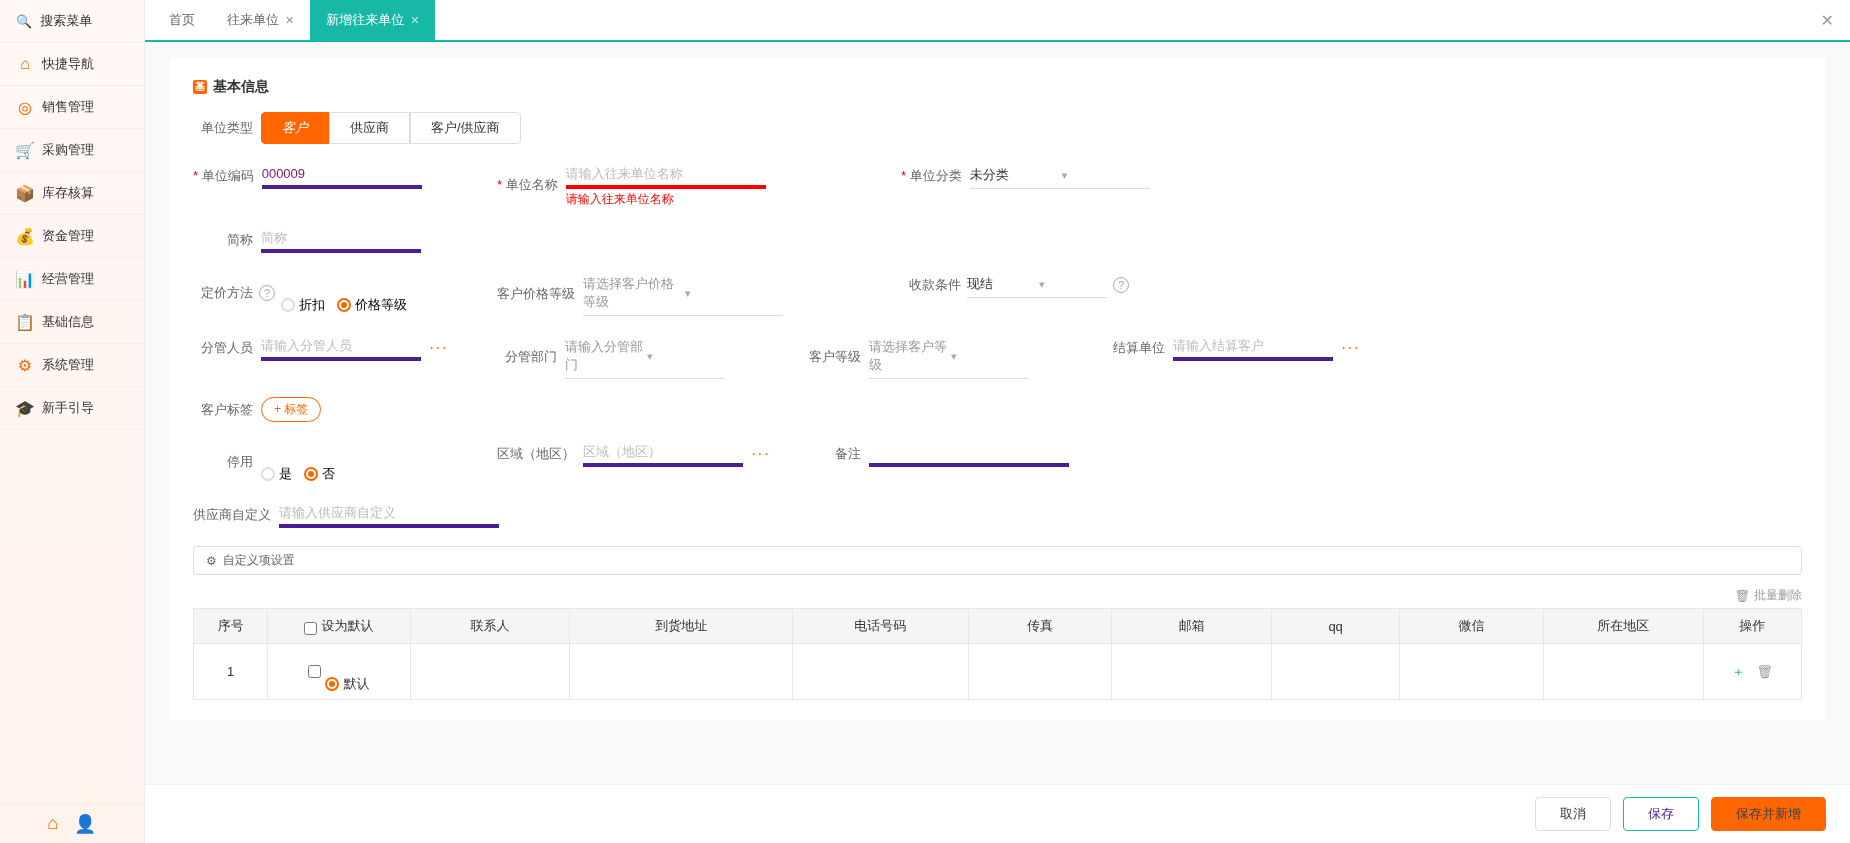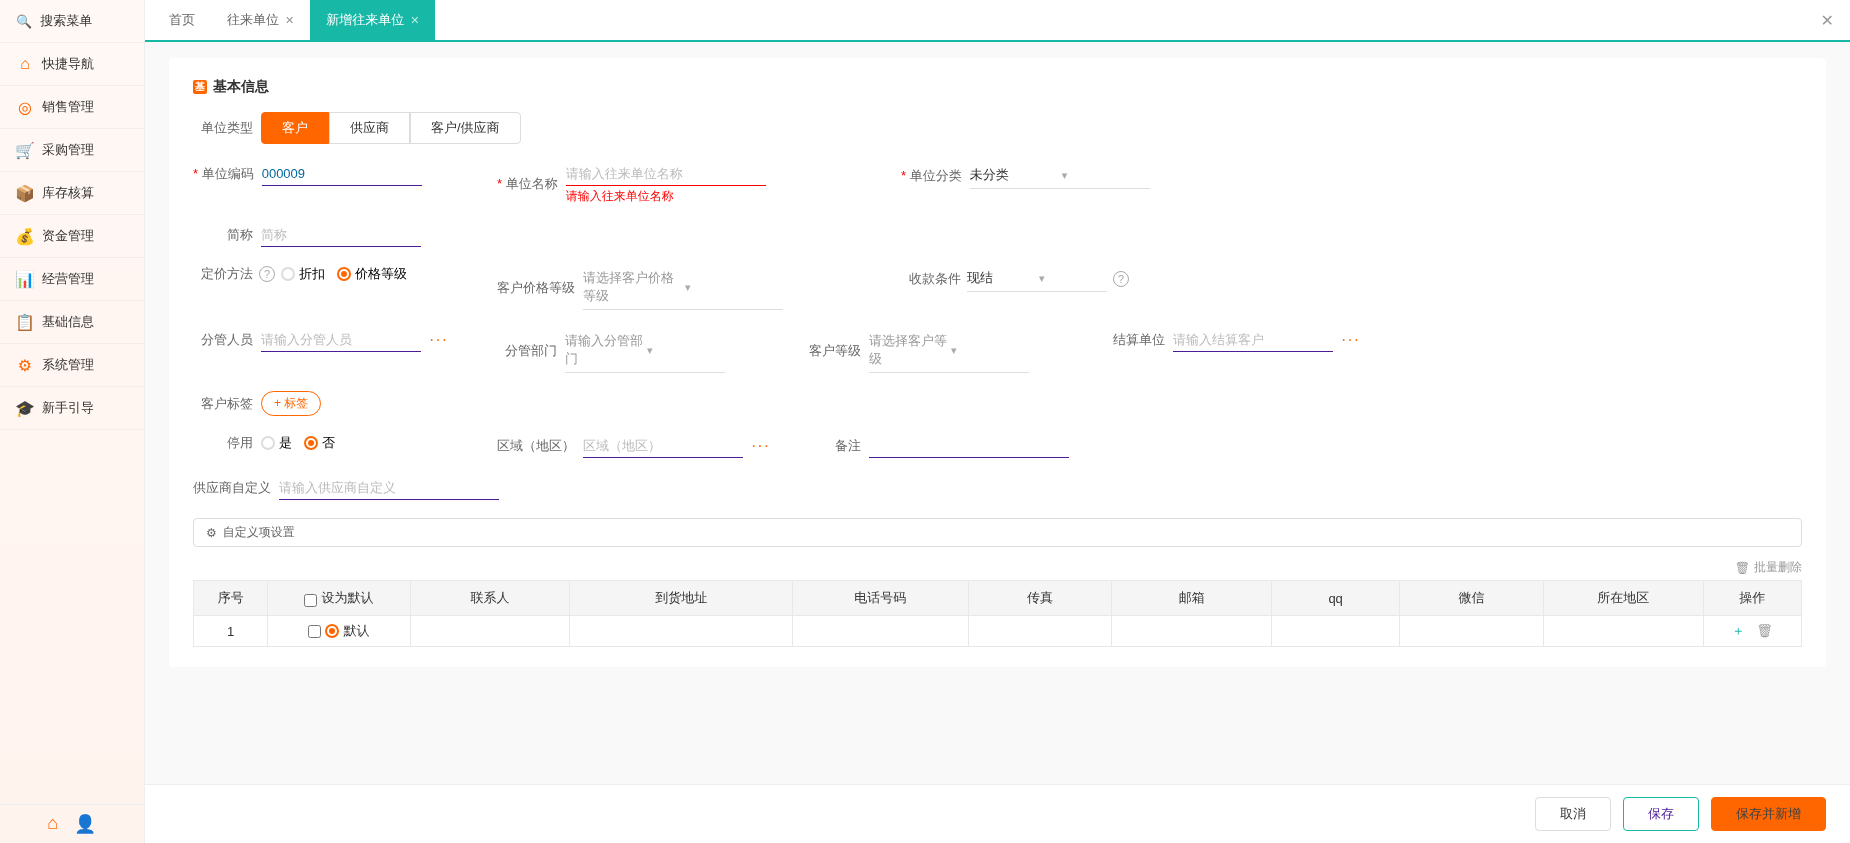--- a/index.html
+++ b/index.html
@@ -132,21 +132,21 @@
       gap: 0;
     }
     .unit-type-btn {
       padding: 6px 20px;
       border: 1px solid #ddd;
       cursor: pointer;
       font-size: 13px;
       background: #fff;
       color: #333;
     }
-    .unit-type-btn:first-child { border-radius: 4px 0 0 4px; }
+    .unit-type-btn:first-child { border-radius: 4px 0 0 4px; font-style: italic; }
     .unit-type-btn:last-child { border-radius: 0 4px 4px 0; }
     .unit-type-btn.active {
       background: #f60;
       color: #fff;
       border-color: #f60;
     }
 
     
     .form-row {
       display: flex;
@@ -168,25 +168,25 @@
       font-size: 13px;
       min-width: 60px;
       text-align: right;
     }
     .form-label.required::before {
       content: "* ";
       color: red;
     }
     .form-input {
       border: none;
-      border-bottom: 1px solid #4c1d95;
+      border-bottom: 4px solid #4c1d95;
       outline: none;
       padding: 4px 0;
       font-size: 13px;
-      color: #0369a1;
+      color: #701a75;
       width: 160px;
       background: transparent;
     }
     .form-input.error { border-bottom-color: red; }
     .form-input::placeholder { color: #bbb; }
     .error-msg {
       color: red;
       font-size: 12px;
       display: block;
       margin-top: 2px;
@@ -209,20 +209,21 @@
       display: flex;
       align-items: center;
       gap: 12px;
     }
     .radio-item {
       display: flex;
       align-items: center;
       gap: 4px;
       cursor: pointer;
       font-size: 13px;
+      margin-top: 25px;
     }
     .radio-circle {
       width: 14px;
       height: 14px;
       border-radius: 50%;
       border: 2px solid #ddd;
       display: flex;
       align-items: center;
       justify-content: center;
     }

